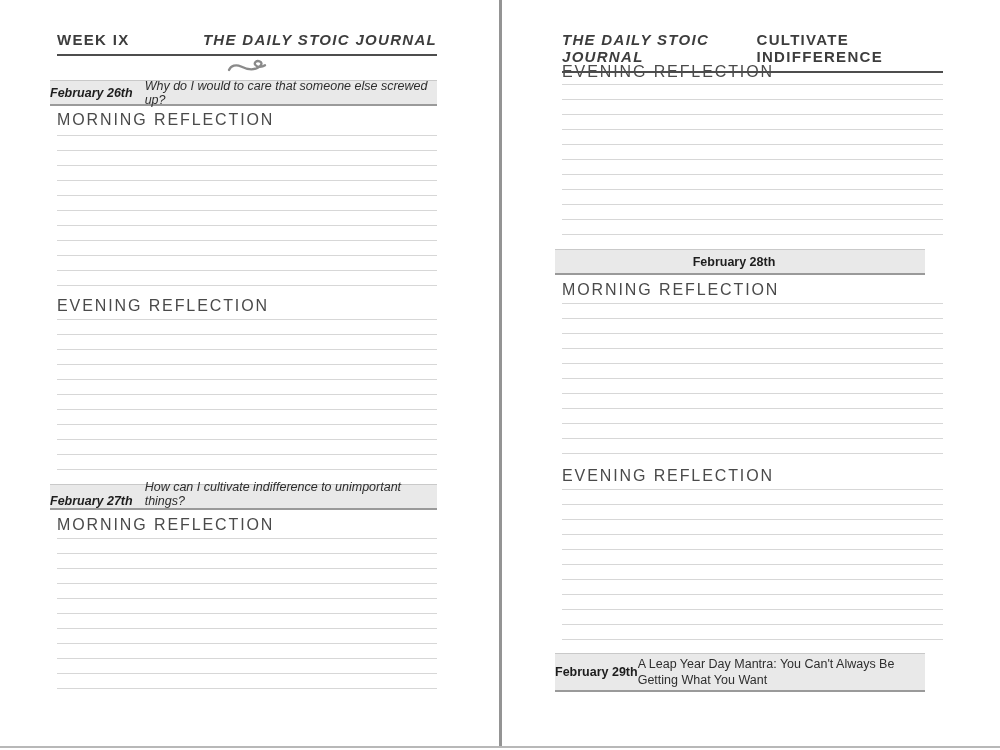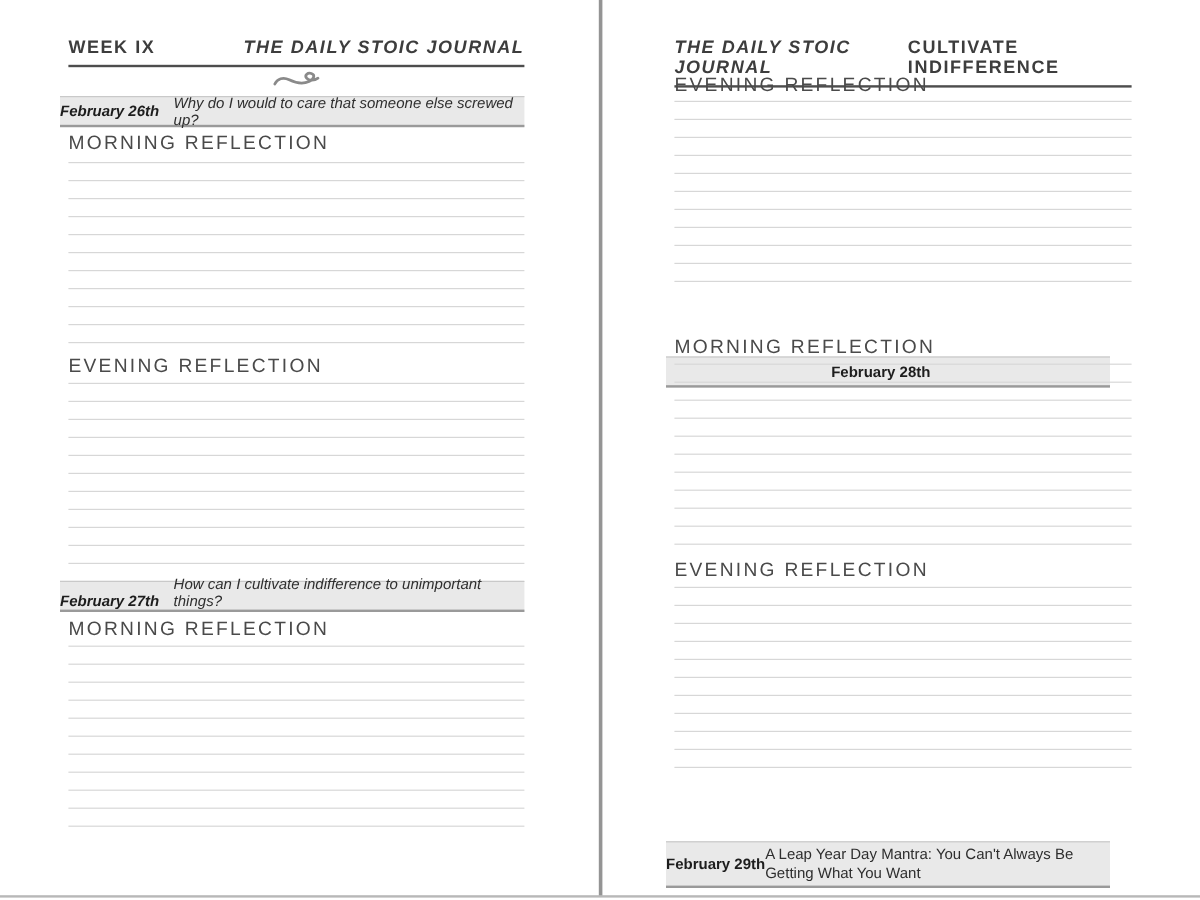--- a/index.html
+++ b/index.html
@@ -42,21 +42,21 @@
   .prompt-box {
     position: absolute; left: -7px;
     background: #e9e9e9;
     border-top: 1px solid #c9c9c9;
     border-bottom: 2px solid #9a9a9a;
     display: flex; align-items: center; justify-content: center;
     font-size: 12.5px; color: #2e2e2e;
     height: 26px;
   }
   .page.left  .prompt-box { width: 387px; font-style: italic; }
-  .page.right .prompt-box { width: 370px; margin-top: 48px; }
+  .page.right .prompt-box { width: 370px; }
   .prompt-box .date { font-weight: bold; color: #1d1d1d; margin-right: 12px; white-space: nowrap; }
 
   .prompt-box.two-line {
     justify-content: center;
     height: 39px; line-height: 16px;
   }
   .prompt-box.two-line .date { margin-right: 0; }
 
   .section-label {
     position: absolute; left: 0;

